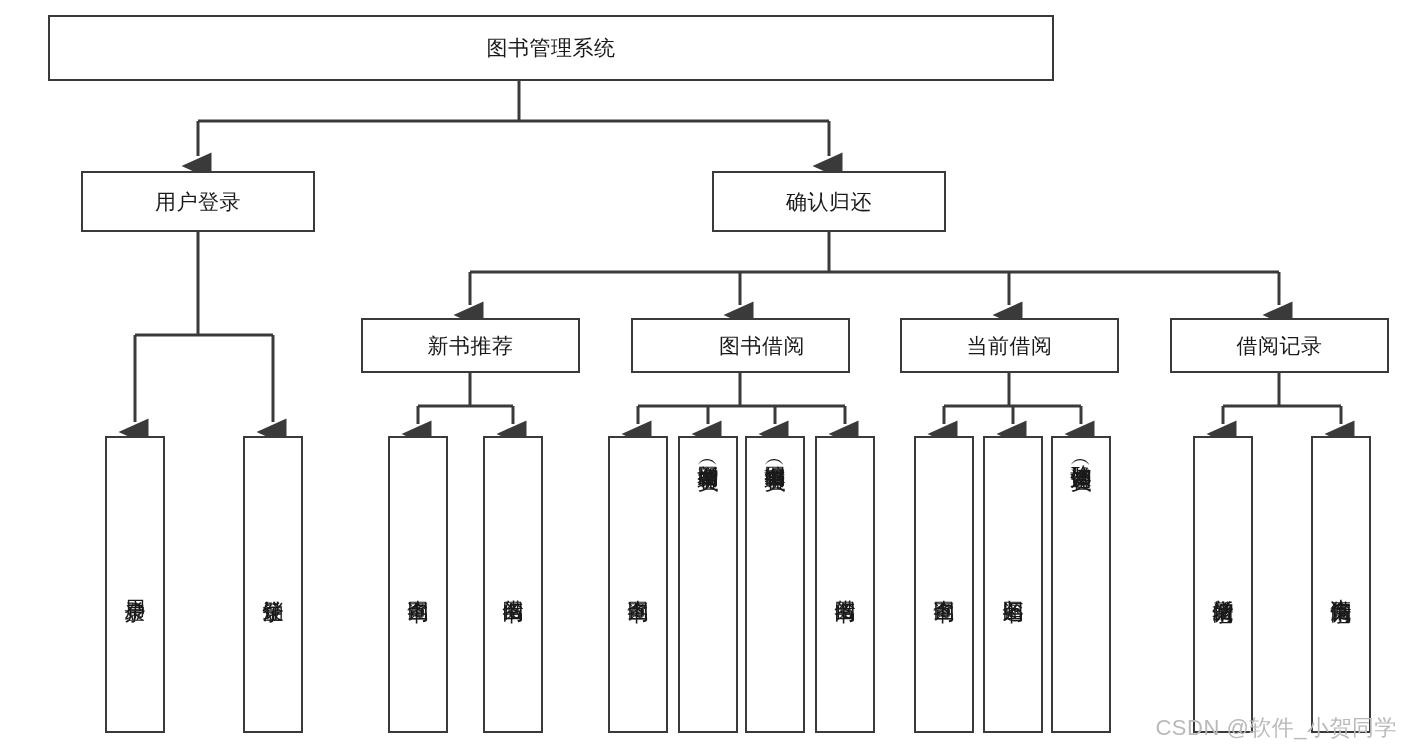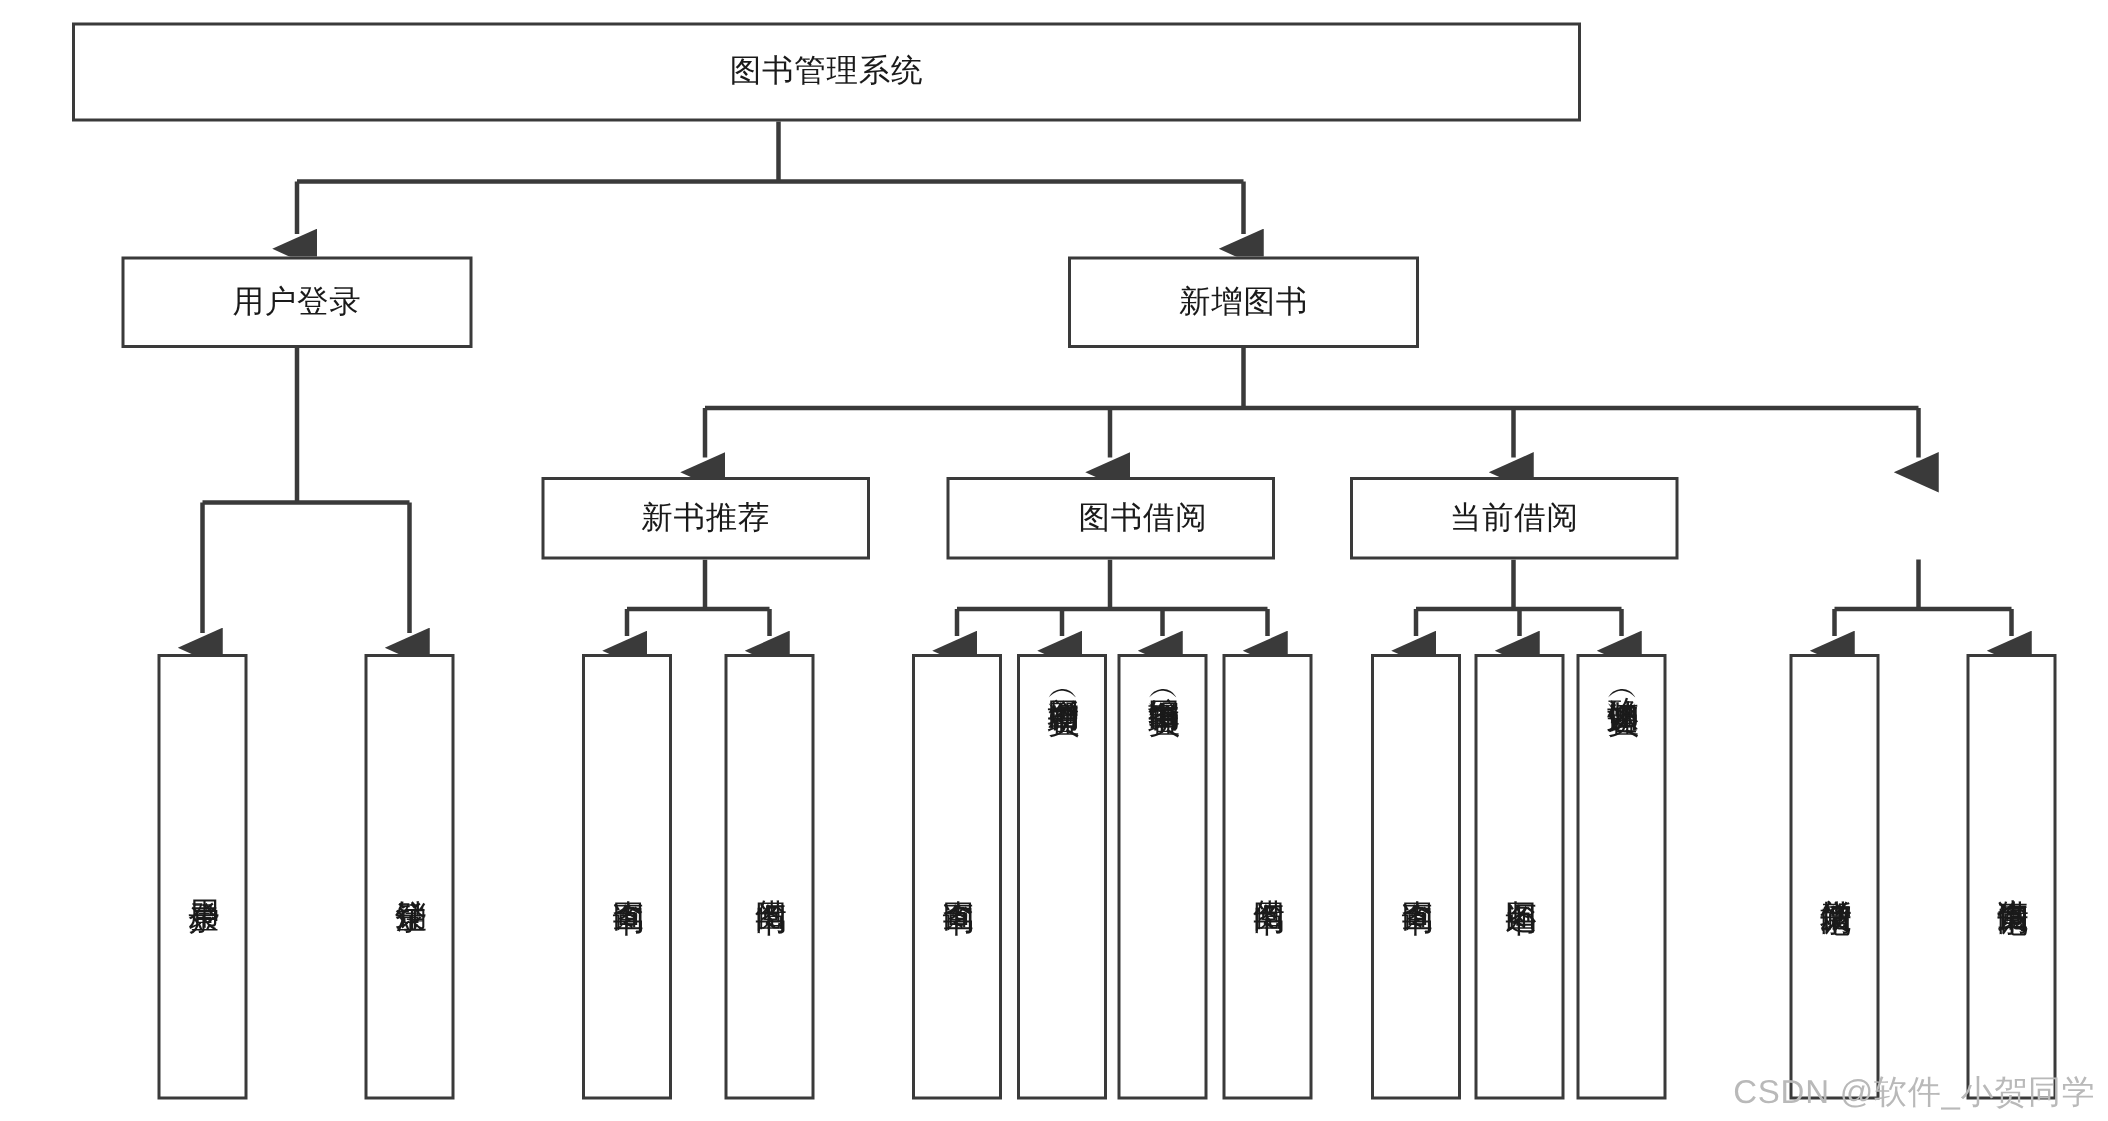--- a/index.html
+++ b/index.html
@@ -130,32 +130,35 @@
   </svg>
 
   <div class="node horiz" style="left:16px; top:15px; width:1006px; height:66px;margin-left:32px;">
     <span class="node-label">图书管理系统</span>
   </div>
 
   <div class="node horiz" style="left:81px; top:171px; width:234px; height:61px;">
     <span class="node-label">用户登录</span>
   </div>
   <div class="node horiz" style="left:712px; top:171px; width:234px; height:61px;">
-    <span class="node-label">新增图书</span>
+    <span class="node-label">确认归还</span>
   </div>
 
   <div class="node horiz" style="left:361px; top:318px; width:219px; height:55px;">
     <span class="node-label">新书推荐</span>
   </div>
   <div class="node horiz" style="left:631px; top:318px; width:219px; height:55px;padding-left:43px;">
     <span class="node-label">图书借阅</span>
   </div>
   <div class="node horiz" style="left:900px; top:318px; width:219px; height:55px;">
     <span class="node-label">当前借阅</span>
   </div>
+  <div class="node horiz" style="left:1170px; top:318px; width:219px; height:55px;">
+    <span class="node-label">借阅记录</span>
+  </div>
 
   <div class="node vert center" style="left:105px; top:436px; width:60px; height:297px;">
     <span class="node-label">用户登录</span>
   </div>
   <div class="node vert center" style="left:243px; top:436px; width:60px; height:297px;">
     <span class="node-label">注销登录</span>
   </div>
 
   <div class="node vert center" style="left:388px; top:436px; width:60px; height:297px;">
     <span class="node-label">查询图书</span>

